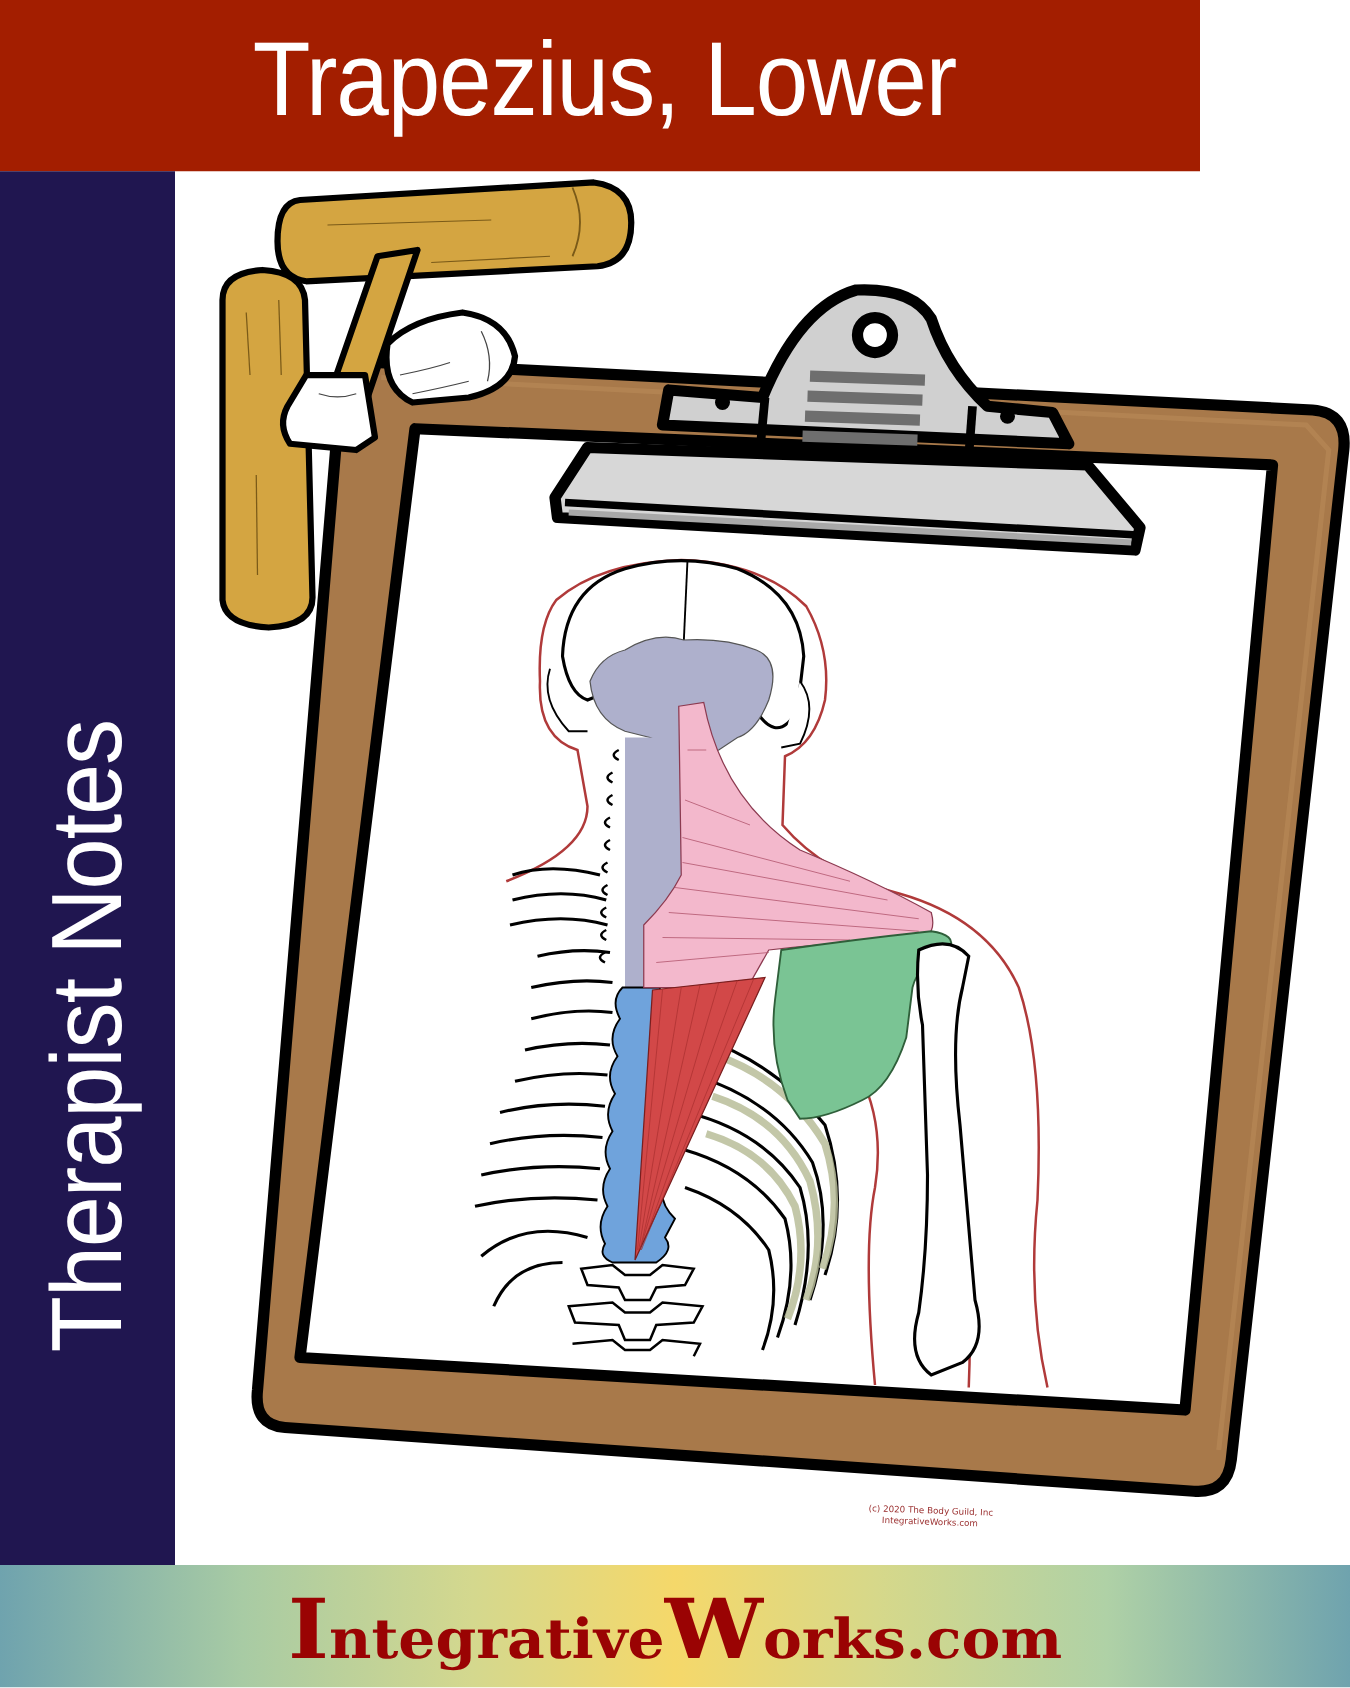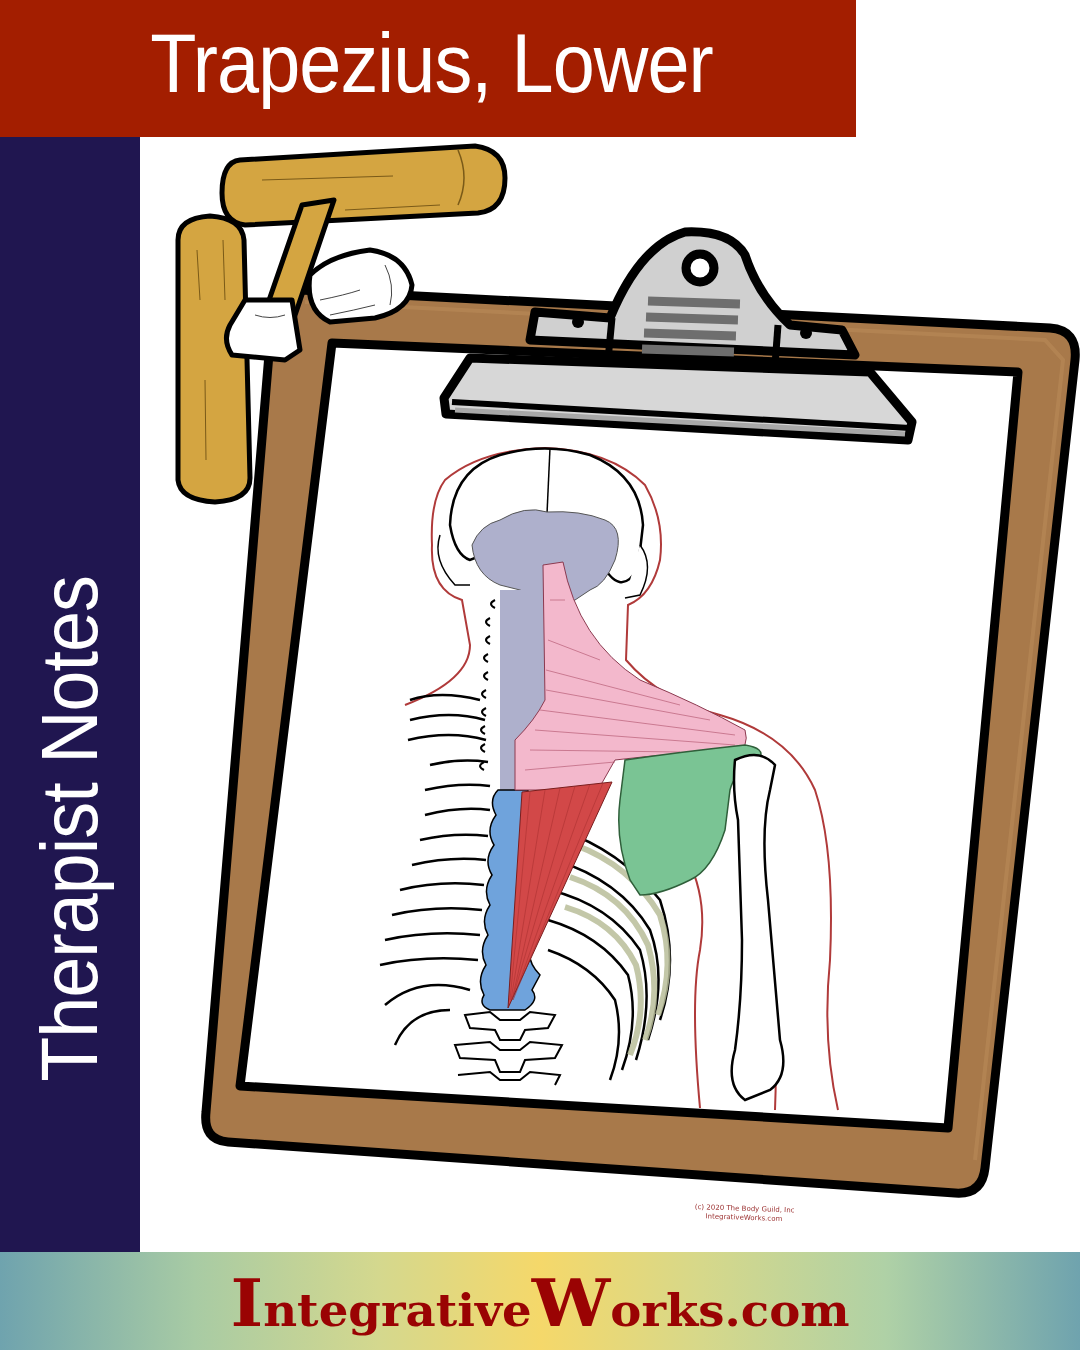--- a/index.html
+++ b/index.html
@@ -2,21 +2,21 @@
 <html><head>
   <meta charset="utf-8">
   <style>
     html, body { margin: 0; padding: 0; }
     body {
       width: 1080px; height: 1350px; position: relative; overflow: hidden;
       background: #ffffff;
       font-family: "Liberation Sans", sans-serif;
     }
     .header {
-      position: absolute; left: 0; top: 0; width: 856px; height: 137px;
+      position: absolute; left: 0; top: 0; width: 960px; height: 137px;
       background: #A31E00;
       display: flex; align-items: center; justify-content: center;
     }
     .header-title {
       color: #ffffff; font-size: 84px; font-weight: 400;
       letter-spacing: -1px; margin-top: -10px; margin-left: 8px;
       font-family: "Liberation Sans", sans-serif;
       transform: scaleX(0.9);
     }
     .sidebar {

